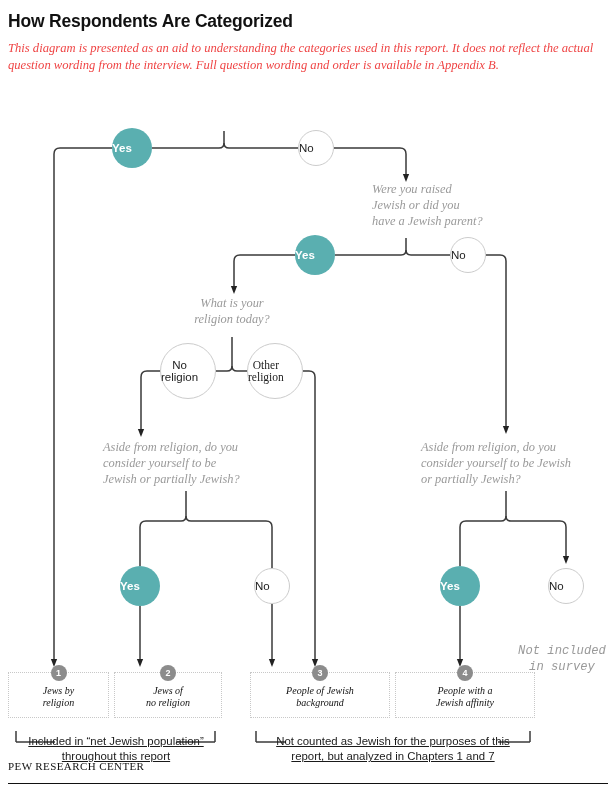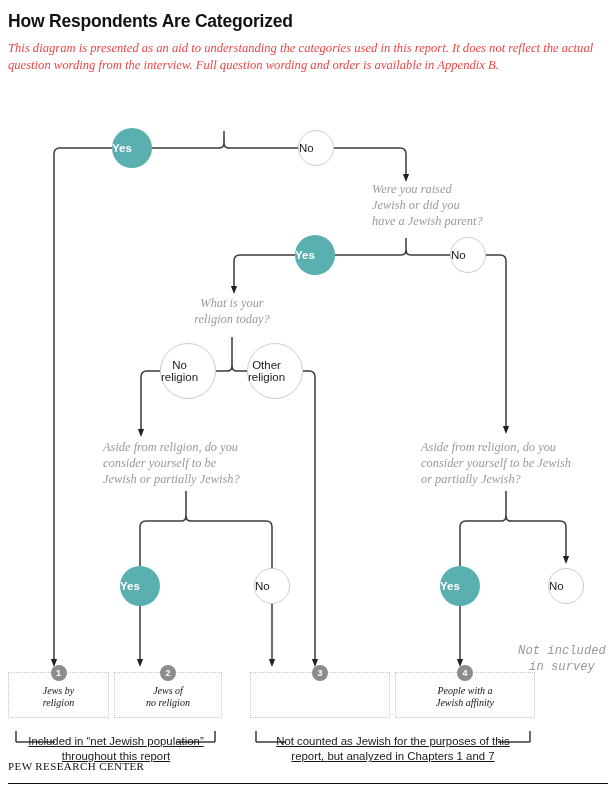--- a/index.html
+++ b/index.html
@@ -260,21 +260,21 @@
   </div>
 
   <div class="node no" style="left:450px; top:237px; width:36px; height:36px;">
     <span>No</span>
   </div>
 
   <div class="node option" style="left:160px; top:343px; width:56px; height:56px;">
     <span>No<br>religion</span>
   </div>
 
-  <div class="node option" style="left:247px; top:343px; width:56px; height:56px;">
+  <div class="node option" style="left:247px; top:343px; width:56px; height:56px;font-family:Liberation Serif, serif;">
     <span>Other<br>religion</span>
   </div>
 
   <div class="node yes" style="left:120px; top:566px; width:40px; height:40px;">
     <span>Yes</span>
   </div>
 
   <div class="node no" style="left:254px; top:568px; width:36px; height:36px;">
     <span>No</span>
   </div>
@@ -294,20 +294,21 @@
     <span class="otext">Jews by<br>religion</span>
   </div>
 
   <div class="outcome" style="left:114px; top:672px; width:108px; height:46px;">
     <span class="badge">2</span>
     <span class="otext">Jews of<br>no religion</span>
   </div>
 
   <div class="outcome" style="left:250px; top:672px; width:140px; height:46px;">
     <span class="badge">3</span>
+    <span class="otext">People of Jewish<br>background</span>
   </div>
 
   <div class="outcome" style="left:395px; top:672px; width:140px; height:46px;">
     <span class="badge">4</span>
     <span class="otext">People with a<br>Jewish affinity</span>
   </div>
 
   <div class="gcaption" style="left:14px; top:734px; width:204px;">Included in “net Jewish population”<br>throughout this report</div>
 
   <div class="gcaption" style="left:254px; top:734px; width:278px;">Not counted as Jewish for the purposes of this<br>report, but analyzed in Chapters 1 and 7</div>

